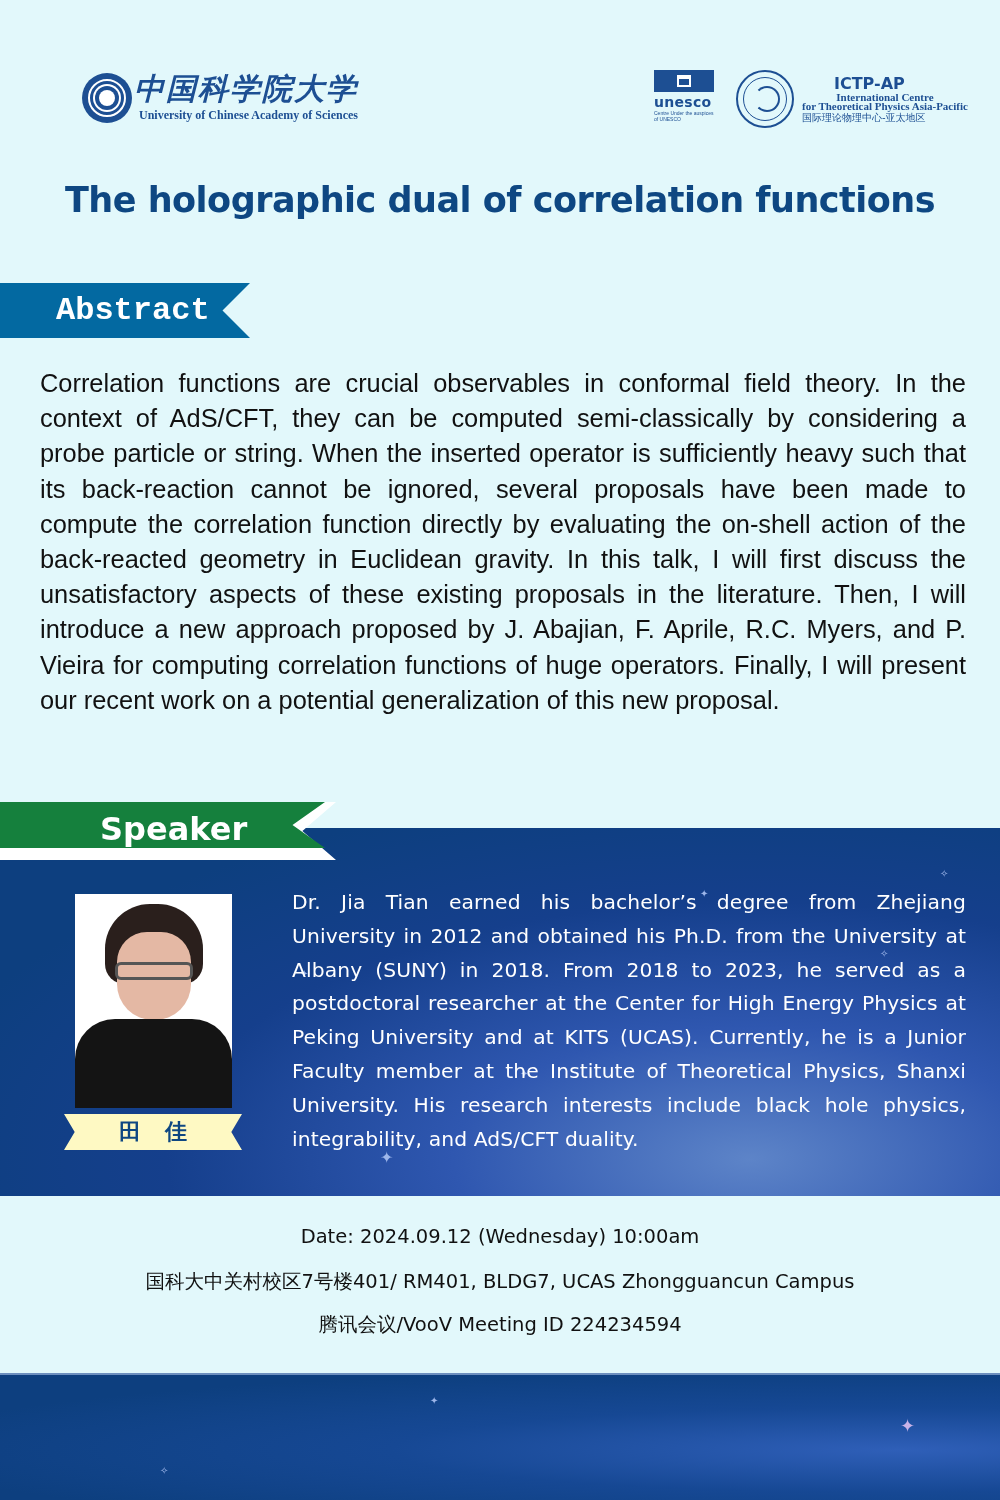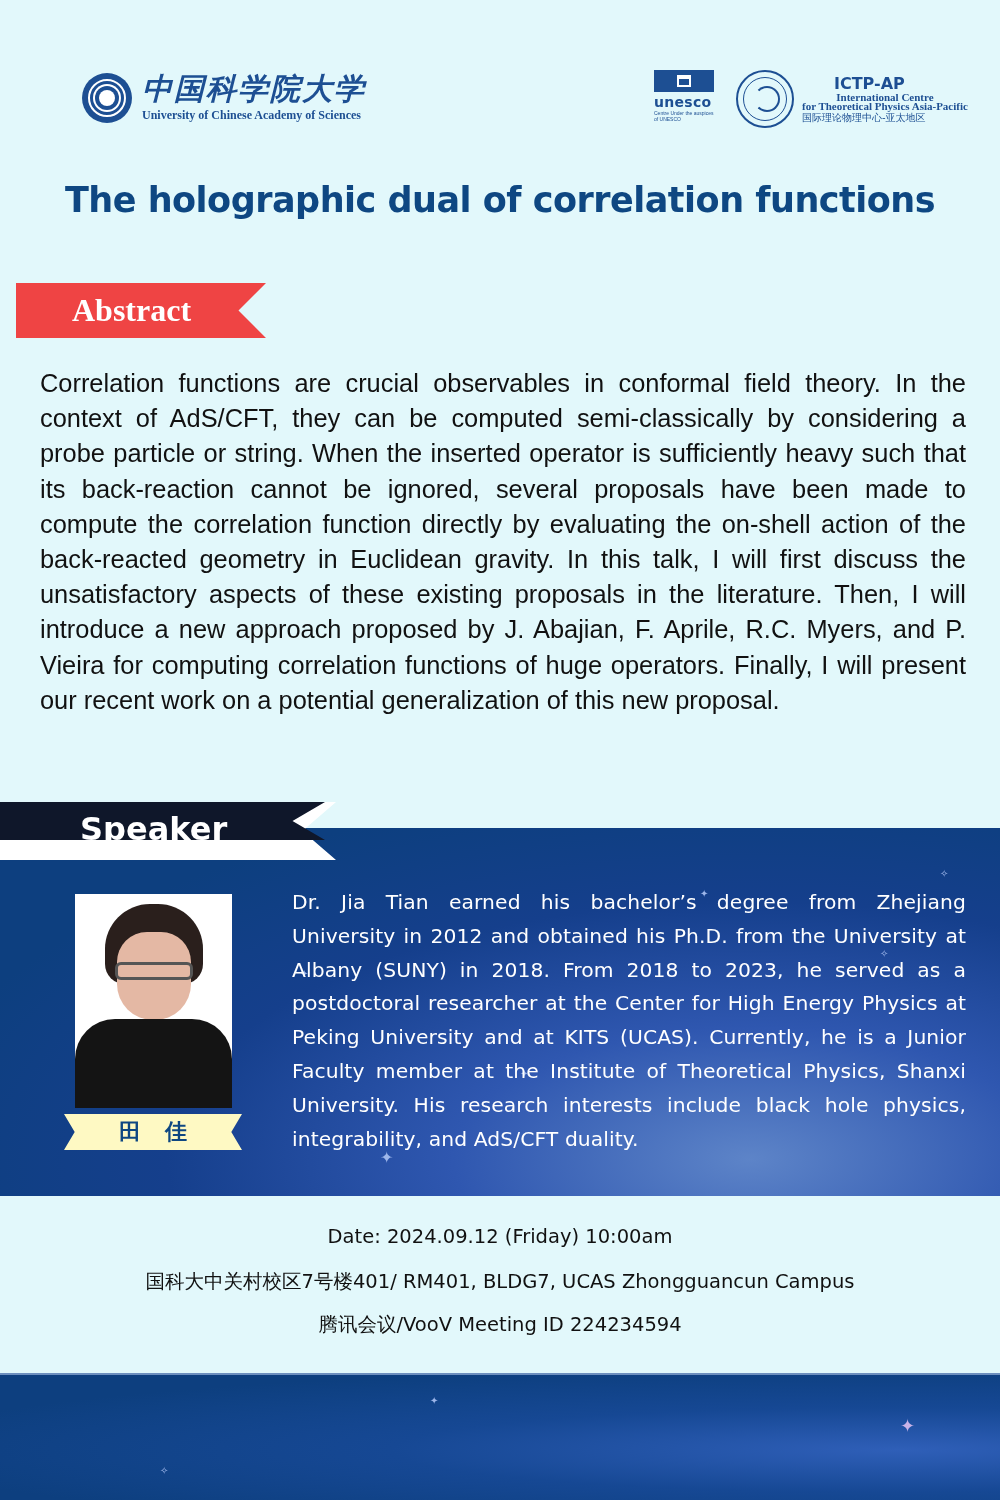--- a/index.html
+++ b/index.html
@@ -4,21 +4,21 @@
 <style>
   * { margin:0; padding:0; box-sizing:border-box; }
   html, body { width:1000px; height:1500px; overflow:hidden; }
   body { background:#e2f8fb; font-family:"Liberation Sans", sans-serif; position:relative; }
 
   
   .logo-ucas { position:absolute; left:82px; top:72px; display:flex; align-items:center; }
   .ucas-seal { width:50px; height:50px; border-radius:50%; background:#1d4f93; position:relative; }
   .ucas-seal::before { content:""; position:absolute; inset:6px; border-radius:50%; border:2px solid #fff; }
   .ucas-seal::after { content:""; position:absolute; left:17px; top:17px; width:16px; height:16px; border-radius:50%; background:#fff; box-shadow:0 0 0 4px #1d4f93, 0 0 0 6px #fff; }
-  .ucas-text { margin-left:10px; }
+  .ucas-text { margin-left:2px;text-align:right; }
   .ucas-cn { font-family:"DejaVu Serif", serif; font-size:30px; font-weight:bold; color:#1d4f93; letter-spacing:2px; line-height:34px; font-style:italic; }
   .ucas-en { font-family:"Liberation Serif", serif; font-size:12px; font-weight:bold; color:#1d4f93; margin-top:2px; }
 
   .logo-unesco { position:absolute; left:654px; top:70px; width:60px; }
   .unesco-box { background:#1d4f93; height:22px; display:flex; align-items:center; justify-content:center; }
   .unesco-temple { width:14px; height:12px; border:2px solid #fff; border-top:4px solid #fff; }
   .unesco-word { font-family:"DejaVu Sans", sans-serif; font-weight:bold; color:#1d4f93; font-size:14px; margin-top:2px; letter-spacing:0.3px; }
   .unesco-small { font-size:5px; color:#1d4f93; line-height:6px; }
 
   .logo-ictp { position:absolute; left:736px; top:70px; display:flex; align-items:center; }
@@ -26,29 +26,29 @@
   .ictp-seal::before { content:""; position:absolute; inset:5px; border-radius:50%; border:1px solid #1d4f93; }
   .ictp-seal::after { content:""; position:absolute; left:16px; top:14px; width:22px; height:22px; border-radius:50%; border:2px solid #1d4f93; border-left-color:transparent; }
   .ictp-text { margin-left:8px; color:#1d4f93; }
   .ictp-name { font-family:"DejaVu Sans", sans-serif; font-weight:bold; font-size:16px; line-height:18px;margin-left:32px; }
   .ictp-sub { font-family:"Liberation Serif", serif; font-weight:bold; font-size:11px; line-height:9px;text-align:center; }
   .ictp-cn { font-size:10px; line-height:13px; font-family:"DejaVu Sans", sans-serif; }
 
   .title { position:absolute; left:0; width:1000px; top:180px; text-align:center; font-family:"DejaVu Sans", sans-serif; font-weight:bold; font-size:35px; color:#0e4782; letter-spacing:-0.5px; }
 
   
-  .ribbon { position:absolute; left:16px; background:#ef4444; color:#fff; font-family:Liberation Serif, serif; font-weight:bold; }
+  .ribbon { position:absolute; left:0; background:#0369a1; color:#fff; font-family:Liberation Mono, monospace; font-weight:bold; }
   .ribbon-abstract { top:283px; width:250px; height:55px; clip-path:polygon(0 0,100% 0,89% 50%,100% 100%,0 100%); font-size:32px; padding-left:56px; line-height:55px; }
   .abstract-body { position:absolute; left:40px; top:366px; width:926px; font-family:"Liberation Sans", sans-serif; font-size:25.4px; line-height:35.2px; color:#111; text-align:justify; hyphens:manual; }
 
   .speaker-band { position:absolute; left:0; top:828px; width:1000px; height:368px;
     background:radial-gradient(ellipse at 75% 90%, #5d84c8 0%, #2f57b0 28%, #153f8c 55%, #0d3f7f 80%),#0d3f7f; overflow:hidden; }
   .star { position:absolute; color:#9db6ea; font-size:10px; }
   .ribbon-speaker-wrap { position:absolute; left:0; top:802px; width:336px; height:58px; background:#fff; clip-path:polygon(0 0,100% 0,90% 50%,100% 100%,0 100%); }
-  .ribbon-speaker { position:absolute; left:0; top:802px; width:325px; height:38px; background:#0f172a; clip-path:polygon(0 0,100% 0,90% 50%,100% 100%,0 100%); color:#fff; font-family:"DejaVu Sans", sans-serif; font-weight:bold; font-size:32px; padding-left:80px; line-height:54px; }
+  .ribbon-speaker { position:absolute; left:0; top:802px; width:325px; height:46px; background:#15803d; clip-path:polygon(0 0,100% 0,90% 50%,100% 100%,0 100%); color:#fff; font-family:"DejaVu Sans", sans-serif; font-weight:bold; font-size:32px; padding-left:100px; line-height:54px; }
 
   .photo { position:absolute; left:75px; top:894px; width:157px; height:214px; background:#fff; overflow:hidden; }
   .photo .hair { position:absolute; left:30px; top:10px; width:98px; height:80px; background:#2a1f1c; border-radius:45px 45px 20px 20px; }
   .photo .face { position:absolute; left:42px; top:38px; width:74px; height:88px; background:#e4b8a4; border-radius:30px 30px 36px 36px; }
   .photo .glasses { position:absolute; left:40px; top:68px; width:78px; height:18px; border:3px solid #555; border-radius:6px; }
   .photo .body { position:absolute; left:0; top:125px; width:157px; height:100px; background:#141414; border-radius:40px 40px 0 0; }
   .name-ribbon { position:absolute; left:64px; top:1114px; width:178px; height:36px; background:#fef9c3; clip-path:polygon(0 0,100% 0,94% 50%,100% 100%,0 100%,6% 50%); color:#0e4782; font-family:"DejaVu Sans", sans-serif; font-weight:bold; font-size:22px; text-align:center; line-height:36px; letter-spacing:24px; padding-left:24px; }
 
   .bio { position:absolute; left:292px; top:886px; width:674px; font-family:"DejaVu Sans", sans-serif; font-size:20.3px; line-height:33.8px; color:#fff; text-align:justify; letter-spacing:0.1px; }
 
@@ -109,21 +109,21 @@
 <div class="photo">
   <div class="hair"></div>
   <div class="face"></div>
   <div class="glasses"></div>
   <div class="body"></div>
 </div>
 <div class="name-ribbon">田佳</div>
 
 <p class="bio">Dr. Jia Tian earned his bachelor’s degree from Zhejiang University in 2012 and obtained his Ph.D. from the Univer­sity at Albany (SUNY) in 2018. From 2018 to 2023, he served as a postdoctoral researcher at the Center for High Energy Physics at Peking University and at KITS (UCAS). Currently, he is a Junior Faculty member at the Institute of Theoretical Physics, Shanxi University. His research interests include black hole physics, integrability, and AdS/CFT duality.</p>
 
-<div class="info info-date">Date: 2024.09.12 (Friday)  10:00am</div>
+<div class="info info-date">Date: 2024.09.12 (Wednesday)  10:00am</div>
 <div class="info info-venue">国科大中关村校区7号楼401/ RM401, BLDG7, UCAS Zhongguancun Campus</div>
 <div class="info info-meeting">腾讯会议/VooV Meeting ID 224234594</div>
 
 <div class="footer">
   <span class="star" style="left:430px;top:20px;">✦</span>
   <span class="star" style="left:900px;top:40px;font-size:18px;color:#c9b3e8;">✦</span>
   <span class="star" style="left:160px;top:90px;">✧</span>
 </div>
 
 </body></html>

